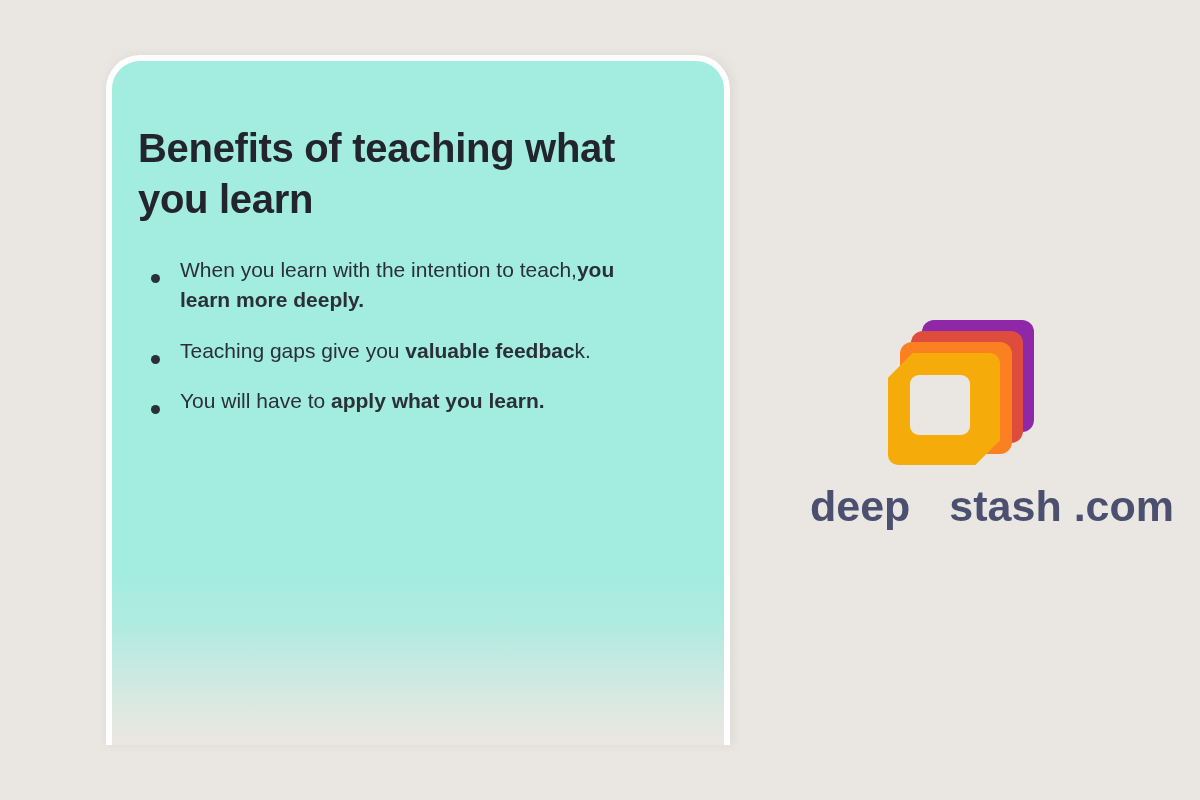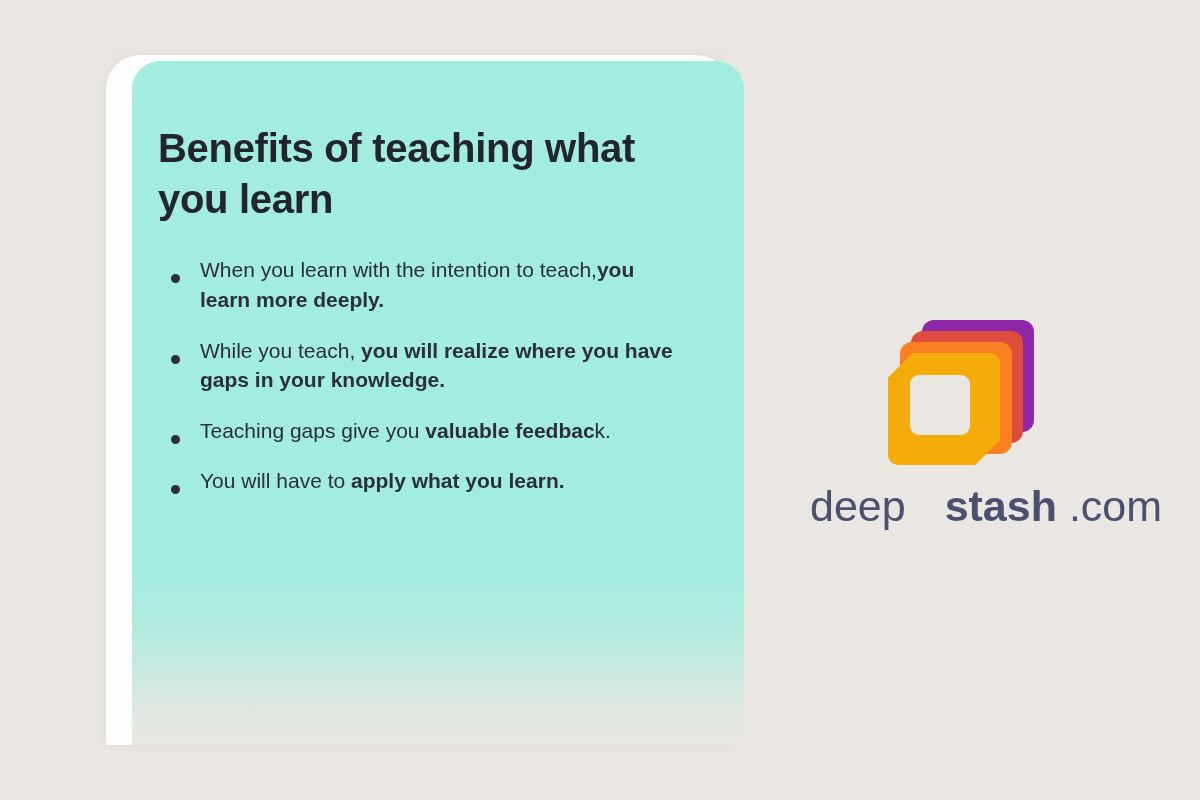--- a/index.html
+++ b/index.html
@@ -56,21 +56,20 @@
 
   .card {
     position: absolute;
     left: 6px;
     top: 6px;
     width: 612px;
     height: 684px;
     border-radius: 28px 28px 0 0;
     background: #A3ECE0;
     overflow: hidden;
-    margin-left: 20px;
   }
 
   
   .card-fade {
     position: absolute;
     left: 0;
     right: 0;
     bottom: 0;
     height: 170px;
     background: linear-gradient(to bottom,
@@ -184,40 +183,39 @@
     position: absolute;
     left: 0;
     top: 175px;
     width: 320px;
     text-align: center;
     font-size: 43px;
     line-height: 1;
     color: #4C5070;
     white-space: nowrap;
   }
-  .wordmark .w-light { font-weight: 400; }
+  .wordmark .w-light { font-weight: 700; }
   .wordmark .w-bold  { font-weight: 700; margin-left: 27px; }
 </style>
 </head>
 <body>
 
 <div class="stage">
 
   <div class="card-wrap">
     <div class="card-shadow"></div>
     <div class="card-ring"></div>
 
     <div class="card">
       <div class="card-inner">
 
         <h1 class="card-title">Benefits of teaching what you learn</h1>
 
         <ul class="bullet-list">
           <li class="bullet-item"><span>When you learn with the intention to teach,</span><b>you learn more deeply.</b></li>
-          <li class="bullet-item"><span>While you teach, </span><b>you will realize where you have gaps in your knowledge.</b></li>
           <li class="bullet-item"><span>Teaching gaps give you </span><b>valuable feedbac</b><span>k.</span></li>
           <li class="bullet-item" style="opacity: 1;"><span>You will have to </span><b>apply what you learn.</b></li>
         </ul>
 
       </div>
       <div class="card-fade"></div>
     </div>
   </div>
 
   <div class="brand">

